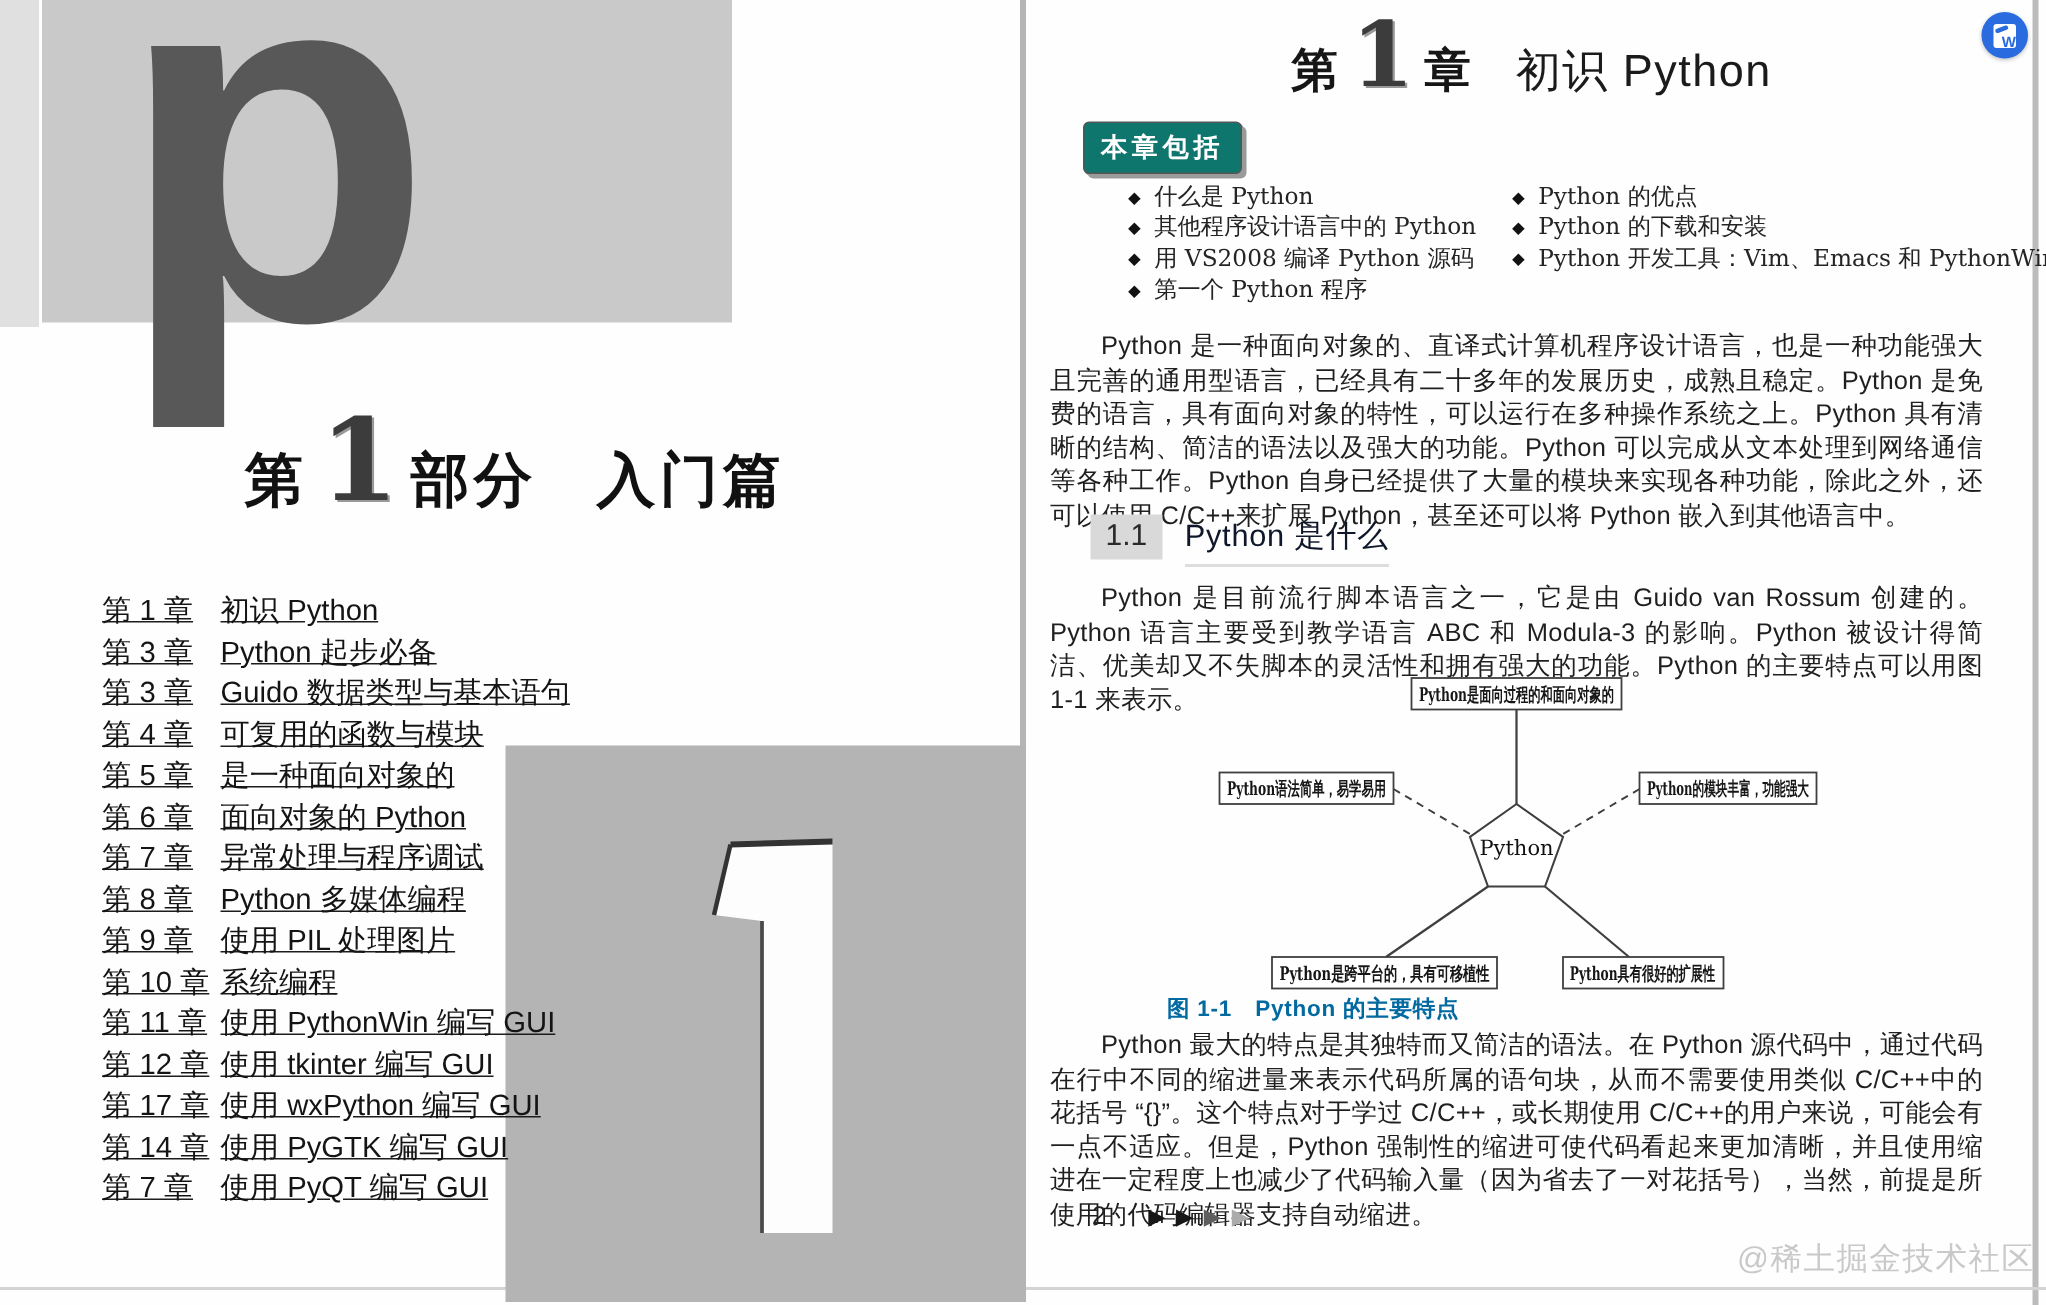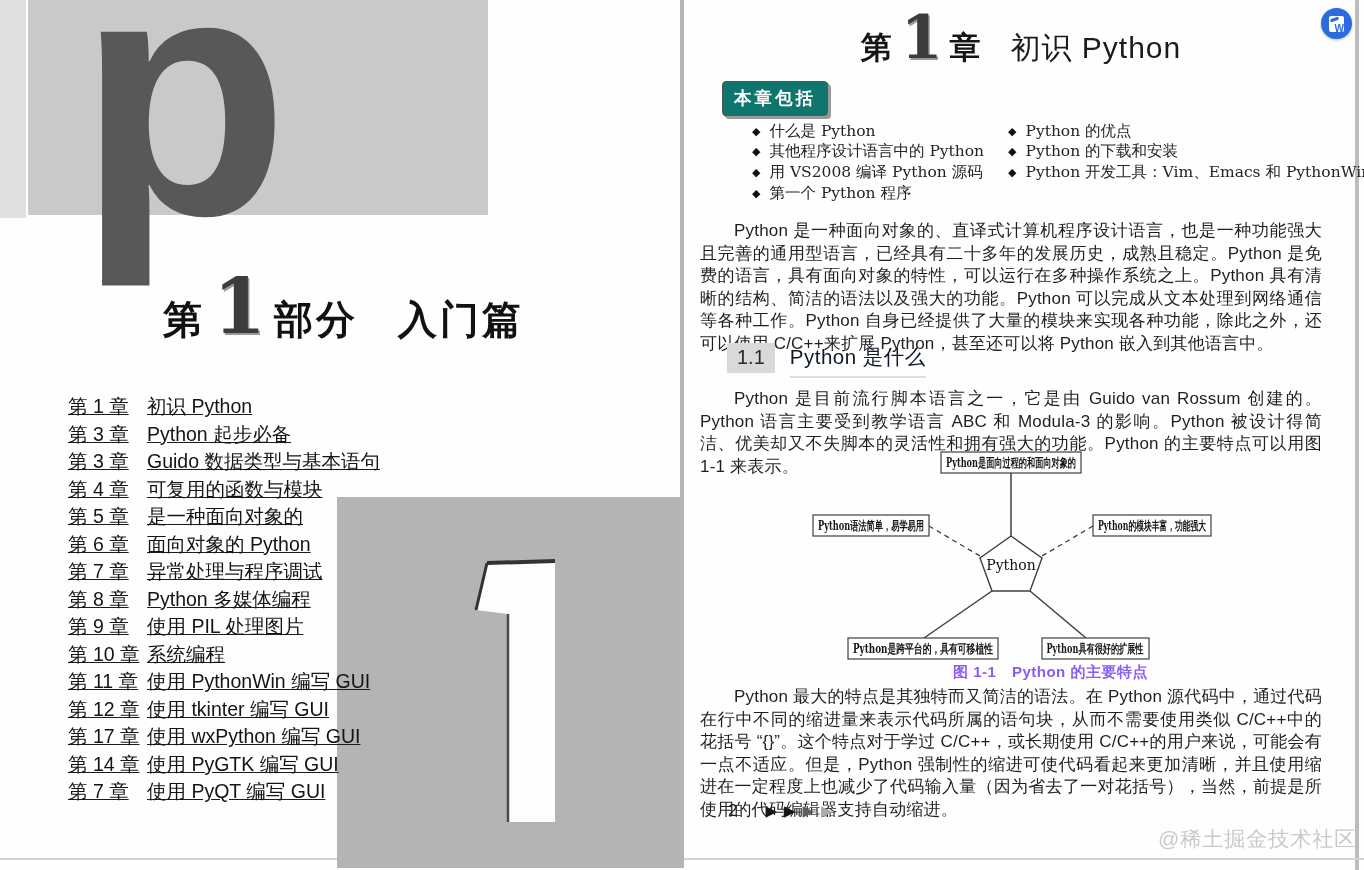--- a/index.html
+++ b/index.html
@@ -79,21 +79,21 @@
   .section-header { position:absolute; left:727px; top:343px; display:flex; align-items:flex-start; }
   .sec-num { background:#d9d9d9; color:#2a2a2a; font-size:20px; padding:3px 10px 4px; }
   .sec-title { font-size:20.5px; color:#0f172a; margin-left:15px; padding-bottom:5px; border-bottom:2px solid #ddd; letter-spacing:.5px; }
 
   
   .figure-svg { position:absolute; left:778px; top:450px; }
   .figure-svg rect { fill:#fff; stroke:#3f3f3f; stroke-width:1.2; }
   .figure-svg .nodetxt { font-family:"DejaVu Serif", serif; font-size:12.5px; font-weight:bold; fill:#161616; }
   .figure-svg .ctr { font-family:"DejaVu Serif", serif; font-size:14px; fill:#111; }
   .figure-svg line, .figure-svg polygon { stroke:#3f3f3f; }
-  .fig-caption { position:absolute; left:778px; top:663px; width:545px; text-align:center; font-size:15px; font-weight:bold; color:#8b5cf6; letter-spacing:.5px; }
+  .fig-caption { position:absolute; left:778px; top:663px; width:545px; font-size:15px; font-weight:bold; color:#0369a1; letter-spacing:.5px; }
 
   
   .page-footer { position:absolute; left:728px; top:801px; display:flex; align-items:center; }
   .page-num { font-size:17px; color:#222; }
   .arrows { margin-left:28px; display:flex; }
   .arrows span { font-size:15px; margin-right:7px; }
   .a1, .a2 { color:#161616; }
   .a3 { color:#5f5f5f; }
   .a4 { color:#ababab; }
 

